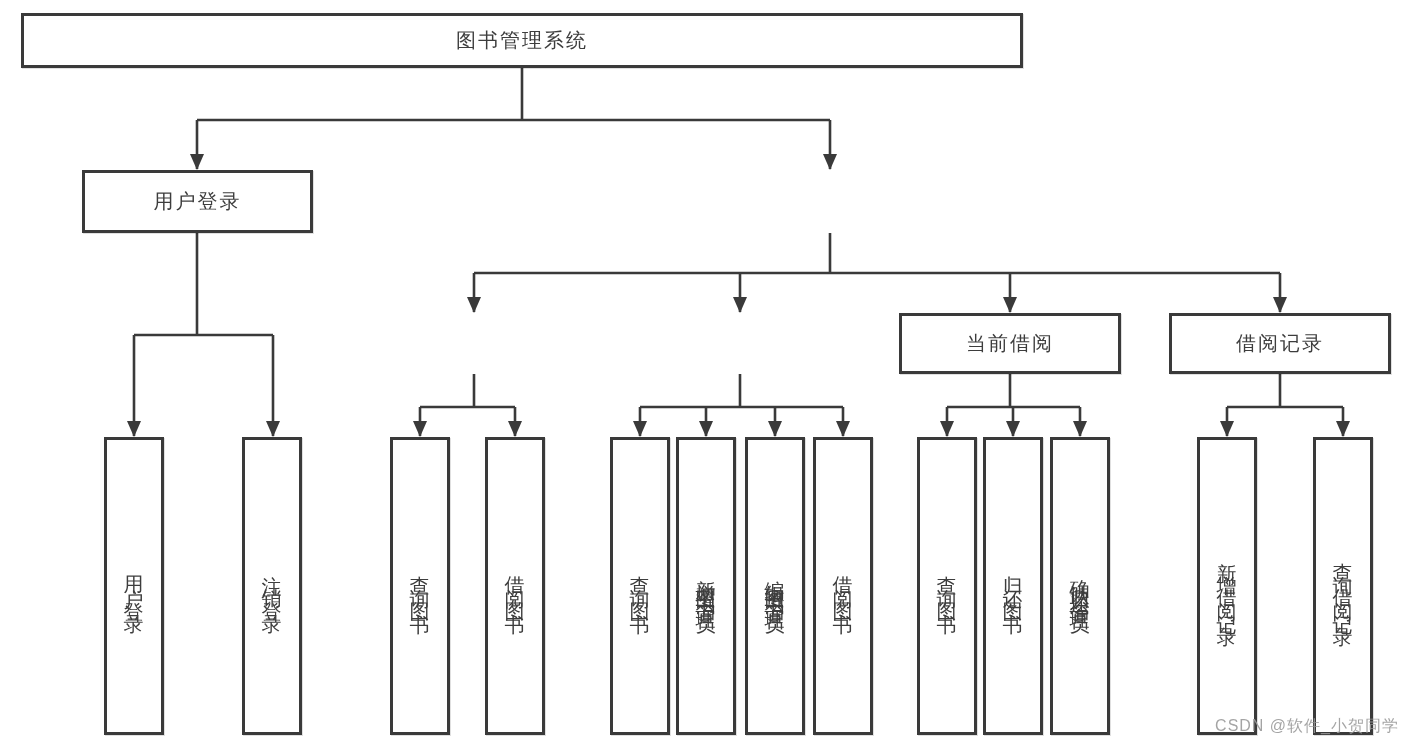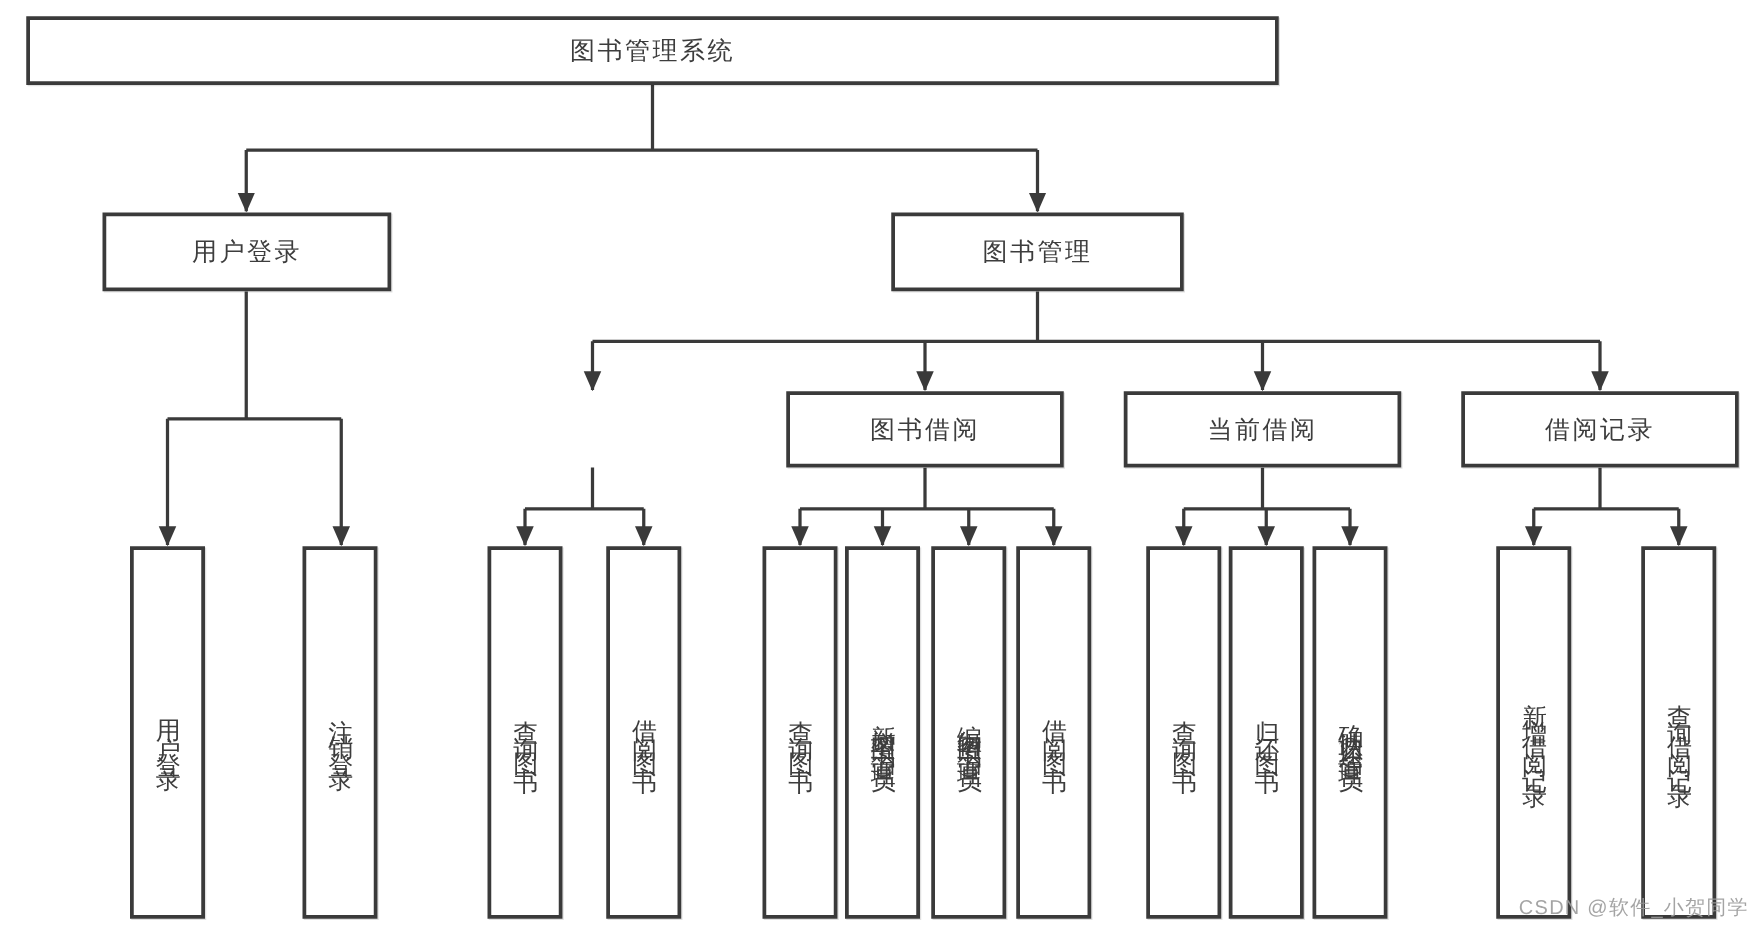--- a/index.html
+++ b/index.html
@@ -83,27 +83,21 @@
     </g>
   </svg>
 
   <div class="node h-node" style="left:21px;top:13px;width:1002px;height:55px;">
     <span>图书管理系统</span>
   </div>
 
   <div class="node h-node" style="left:82px;top:170px;width:231px;height:63px;">
     <span>用户登录</span>
   </div>
-  <div class="node h-node" style="left:713px;top:170px;width:234px;height:63px;">
-    <span>图书管理</span>
-  </div>
 
-  <div class="node h-node" style="left:629px;top:313px;width:222px;height:61px;">
-    <span>图书借阅</span>
-  </div>
   <div class="node h-node" style="left:1169px;top:313px;width:222px;height:61px;">
     <span>借阅记录</span>
   </div>
   <div class="node h-node" style="left:899px;top:313px;width:222px;height:61px;">
     <span>当前借阅</span>
   </div>
 
   <div class="node leaf" style="left:104px;">
     <span class="v-label" style="letter-spacing: 13px;">用户登录</span>
   </div>

